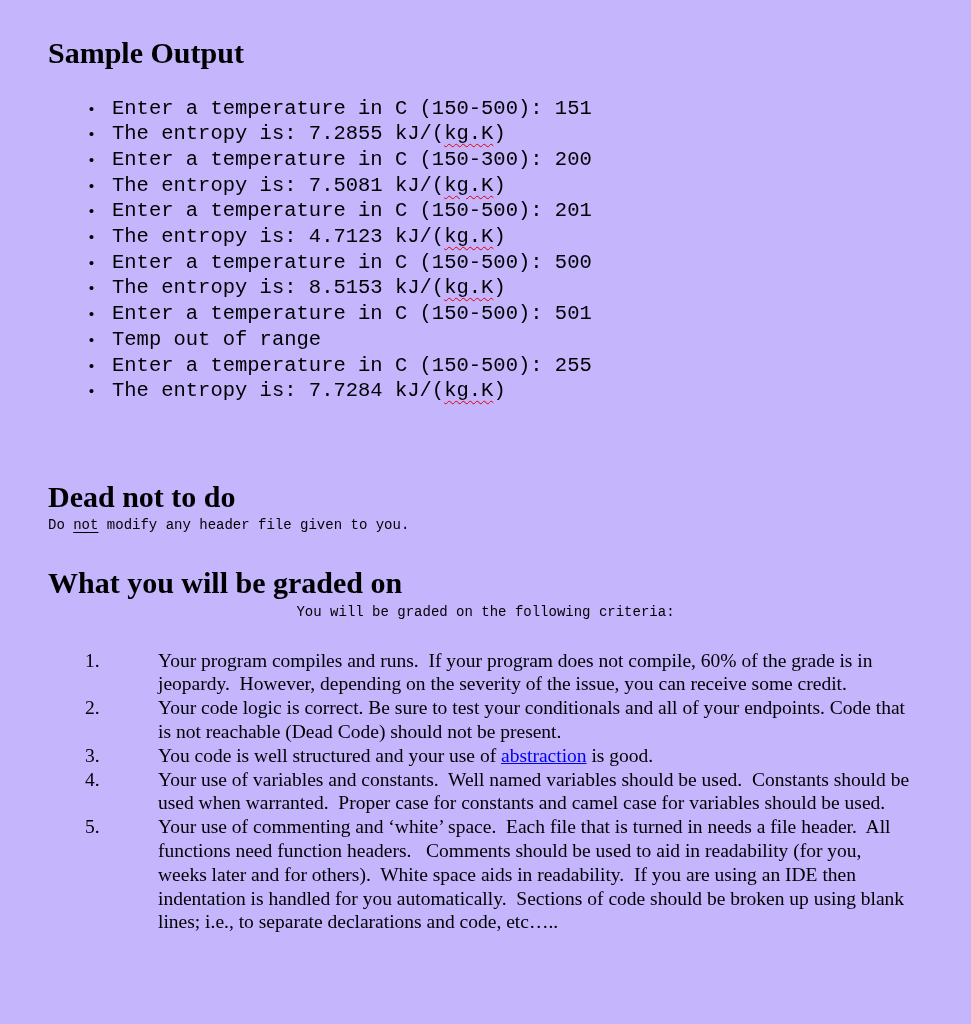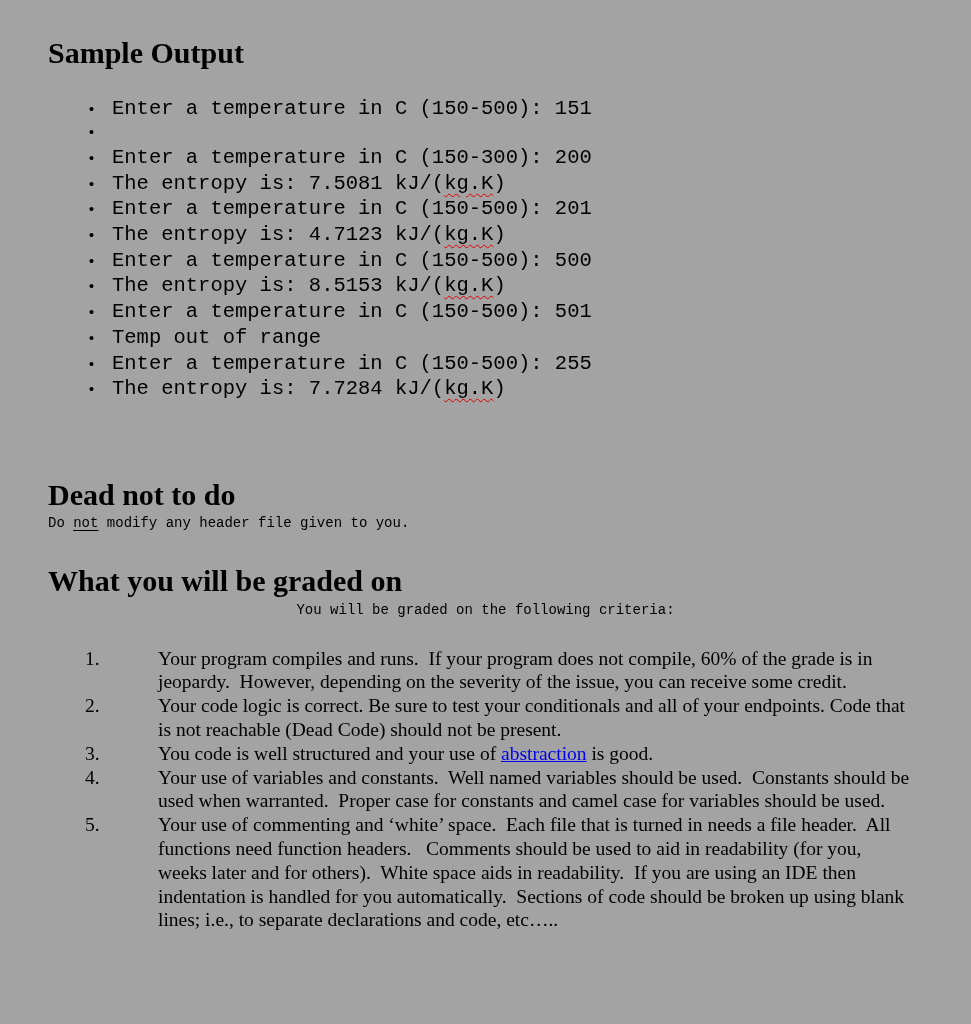--- a/index.html
+++ b/index.html
@@ -6,21 +6,21 @@
     margin: 0;
     padding: 0;
     background: #ffffff;
   }
   .page {
     position: relative;
     width: 971px;
     height: 1024px;
     box-sizing: border-box;
     padding: 36px 48px 0 48px;
-    background: #a3a3a3;
+    background: #c4b5fd;
     color: #000000;
     font-family: "Liberation Serif", serif;
     overflow: hidden;
   }
   h1 {
     font-family: "Liberation Serif", serif;
     font-weight: bold;
     font-size: 30px;
     line-height: 1.15;
     margin: 0;
@@ -98,20 +98,21 @@
 
   <h1>Sample Output</h1>
 
   <ul class="console" id="console-list">
       <li>
         <span class="bullet">•</span>
         <span><span>Enter a temperature in C (150-500): 151</span></span>
       </li>
       <li>
         <span class="bullet">•</span>
+        <span><span>The entropy is: 7.2855 kJ/(</span><span class="spell">kg.K</span><span>)</span></span>
       </li>
       <li>
         <span class="bullet">•</span>
         <span><span>Enter a temperature in C (150-300): 200</span></span>
       </li>
       <li>
         <span class="bullet">•</span>
         <span><span>The entropy is: 7.5081 kJ/(</span><span class="spell">kg.K</span><span>)</span></span>
       </li>
       <li>

